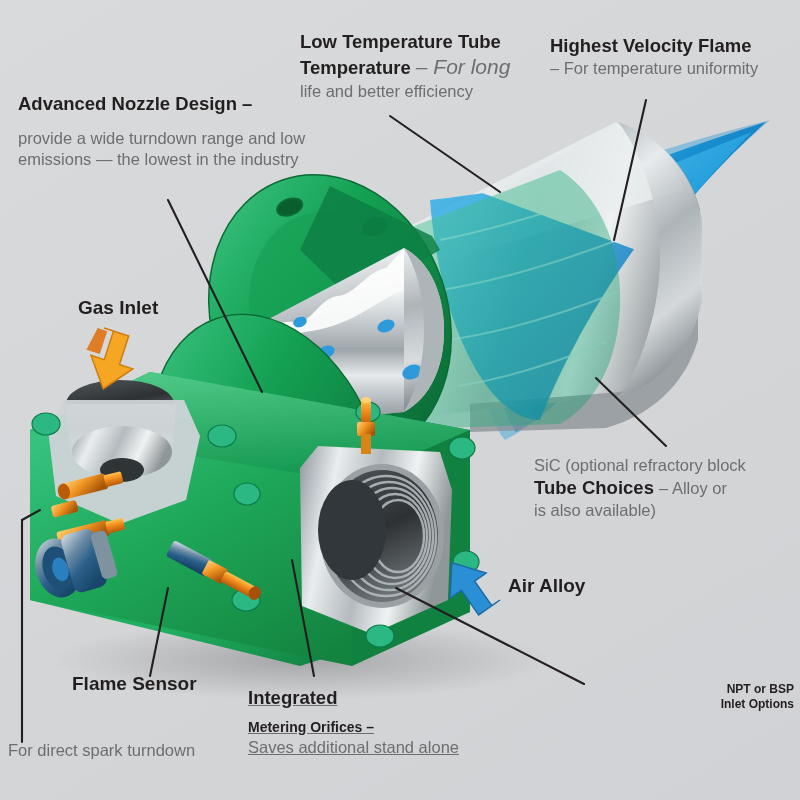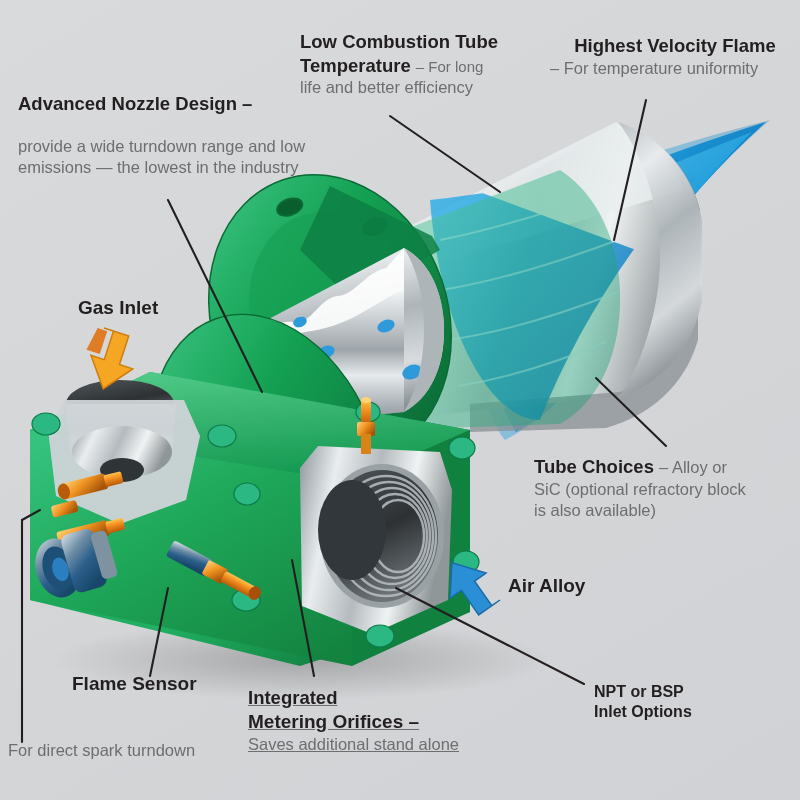--- a/index.html
+++ b/index.html
@@ -336,62 +336,62 @@
       <path d="M0,0 L26,0 L26,30 L40,30 L18,58 L-4,30 L10,30 L10,0 Z" fill="#f5a623" stroke="#d07d0c" stroke-width="1.5"></path>
       <path d="M-6,2 L4,2 L4,26 L-10,26 Z" fill="#e07312" opacity="0.9"></path>
     </g>
 
     <g transform="translate(500,600) rotate(-35)">
       <path d="M0,0 L-26,0 L-26,-30 L-40,-30 L-18,-58 L4,-30 L-10,-30 L-10,0 Z" fill="#2a8fd4" stroke="#1a6ca8" stroke-width="1.5"></path>
     </g>
   </svg>
 
   <div class="callout" style="left:18px;top:92px;width:350px;font-size:16.5px;">
-    <div class="c-title-only" style="font-size:18.5px;margin-bottom:20px;">Advanced Nozzle Design –</div>
+    <div class="c-title-only" style="font-size:18.5px;margin-bottom:12px;">Advanced Nozzle Design –</div>
     <div>provide a wide turndown range and low</div>
     <div>emissions — the lowest in the industry</div>
   </div>
 
   <div class="callout" style="left:300px;top:30px;width:240px;font-size:16.5px;">
-    <div class="c-title-only" style="font-size:18.5px;">Low Combustion Tube</div>
+    <div class="c-title-only" style="font-size:18.5px;">Low Temperature Tube</div>
     <div style="font-size:18.5px;">
       <span class="hd">Temperature</span>
-      <span style="font-size:15px;font-weight:400;">– For long</span>
+      <span style="font-size:21px;font-weight:400;font-style:italic;">– For long</span>
     </div>
     <div>life and better efficiency</div>
   </div>
 
   <div class="callout" style="left:550px;top:34px;width:250px;font-size:16.5px;">
-    <div class="c-title-only" style="font-size:18.5px;text-align:center;">Highest Velocity Flame</div>
+    <div class="c-title-only" style="font-size:18.5px;">Highest Velocity Flame</div>
     <div>– For temperature uniformity</div>
   </div>
 
   <div class="callout" style="left:534px;top:455px;width:260px;font-size:16.5px;">
+    <div>SiC (optional refractory block</div>
     <div style="font-size:18.5px;">
       <span class="hd">Tube Choices</span>
       <span style="font-size:16.5px;font-weight:400;">– Alloy or</span>
     </div>
-    <div>SiC (optional refractory block</div>
     <div>is also available)</div>
   </div>
 
   <div class="callout c-title-only" style="left:78px;top:296px;font-size:19px;">Gas Inlet</div>
 
   <div class="callout c-title-only" style="left:508px;top:574px;font-size:19px;">Air Alloy</div>
 
   <div class="callout c-title-only" style="left:72px;top:672px;font-size:19px;">Flame Sensor</div>
 
   <div class="callout" style="left:8px;top:740px;width:240px;font-size:16.5px;">
     <div>For direct spark turndown</div>
   </div>
 
   <div class="callout" style="left:248px;top:686px;width:270px;font-size:16.5px;text-decoration:underline;">
     <div class="c-title-only" style="font-size:18.5px;">Integrated</div>
-    <div class="c-title-only" style="font-size:19px;">Metering Orifices –</div>
+    <div class="c-title-only" style="font-size:14px;margin-top:9px;">Metering Orifices –</div>
     <div>Saves additional stand alone</div>
   </div>
 
-  <div class="callout" style="left:594px;top:682px;width:200px;font-size:16px;">
+  <div class="callout" style="left:594px;top:682px;width:200px;font-size:12px;text-align:right;">
     <div class="c-title-only">NPT or BSP</div>
     <div class="c-title-only">Inlet Options</div>
   </div>
 
 </div>
 
 </body></html>

